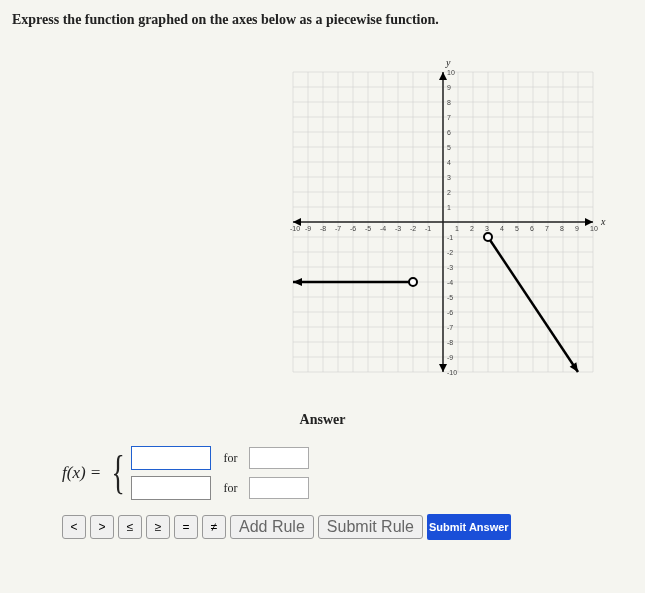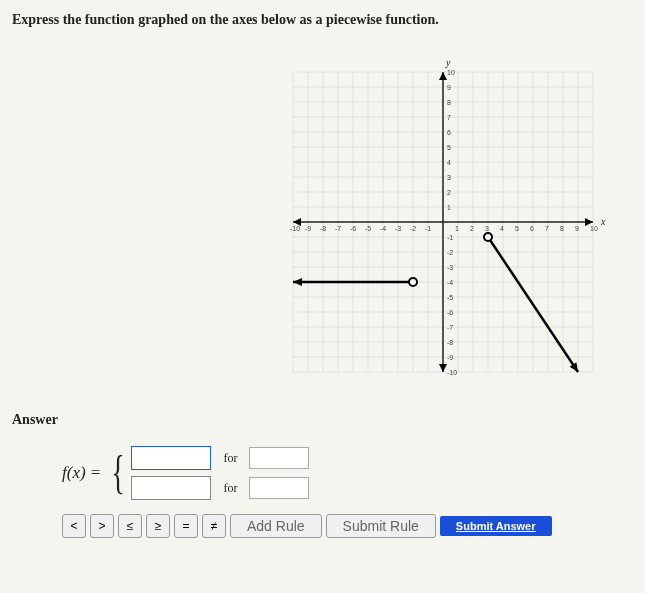--- a/index.html
+++ b/index.html
@@ -8,21 +8,21 @@
   background: #f5f5f0;
   width: 645px;
   height: 593px;
   padding: 12px;
   color: #222;
 }
 .prompt { font-size: 14px; font-weight: bold; margin-bottom: 24px; }
 .graph-wrap { display: flex; justify-content: flex-end; margin-right: 20px; }
 .graph { width: 340px; height: 340px; }
 .answer-section { margin-top: 20px; }
-.answer-label { font-weight: bold; font-size: 14px; margin-bottom: 18px; }
+.answer-label { font-weight: bold; font-size: 14px; margin-bottom: 18px; text-align: center; }
 .pw-row { display: flex; align-items: center; margin-left: 50px; }
 .fx { font-style: italic; font-size: 17px; margin-right: 6px; }
 .brace {
   font-size: 46px; line-height: 40px; font-family: serif;
   display: inline-block; transform: scaleX(0.6); margin-right: 2px;
 }
 .rules { display: flex; flex-direction: column; gap: 6px; }
 .rule { display: flex; align-items: center; gap: 12px; }
 .rule input.expr {
   width: 80px; height: 24px; border: 1px solid #888; background: #fff;
@@ -35,25 +35,25 @@
 }
 .for-label { font-size: 12px; }
 .toolbar { display: flex; gap: 4px; margin-top: 14px; margin-left: 50px; align-items: center; }
 .sym-btn {
   width: 24px; height: 24px; border: 1px solid #999; background: #f0f0f0;
   font-size: 12px; cursor: pointer; display: flex; align-items: center; justify-content: center;
   border-radius: 3px;
 }
 .txt-btn {
   height: 24px; border: 1px solid #999; background: #f0f0f0;
-  font-size: 14px; cursor: pointer; padding: 0 16px; border-radius: 3px; color: #666;
+  font-size: 16px; cursor: pointer; padding: 0 8px; border-radius: 3px; color: #666;
 }
 .submit-btn {
-  height: 20px; border: none; background: #1a4fd8; color: #fff;
-  font-size: 11px; font-weight: bold; cursor: pointer; padding: 0 16px; border-radius: 2px; text-decoration: underline;
+  height: 26px; border: none; background: #1a4fd8; color: #fff;
+  font-size: 11px; font-weight: bold; cursor: pointer; padding: 0 2px; border-radius: 2px;
 }
 svg .grid line { stroke: #c8c8c8; stroke-width: 0.5; }
 svg .axis { stroke: #222; stroke-width: 1.5; }
 svg .tick { font-size: 7px; fill: #444; font-family: sans-serif; }
 svg .axislabel { font-size: 10px; font-style: italic; fill: #222; }
 svg .plot { stroke: #000; stroke-width: 2.5; fill: none; }
 svg .pt-open { fill: #fff; stroke: #000; stroke-width: 2; }
 svg .arrow { fill: #000; }
 </style>
 </head>

